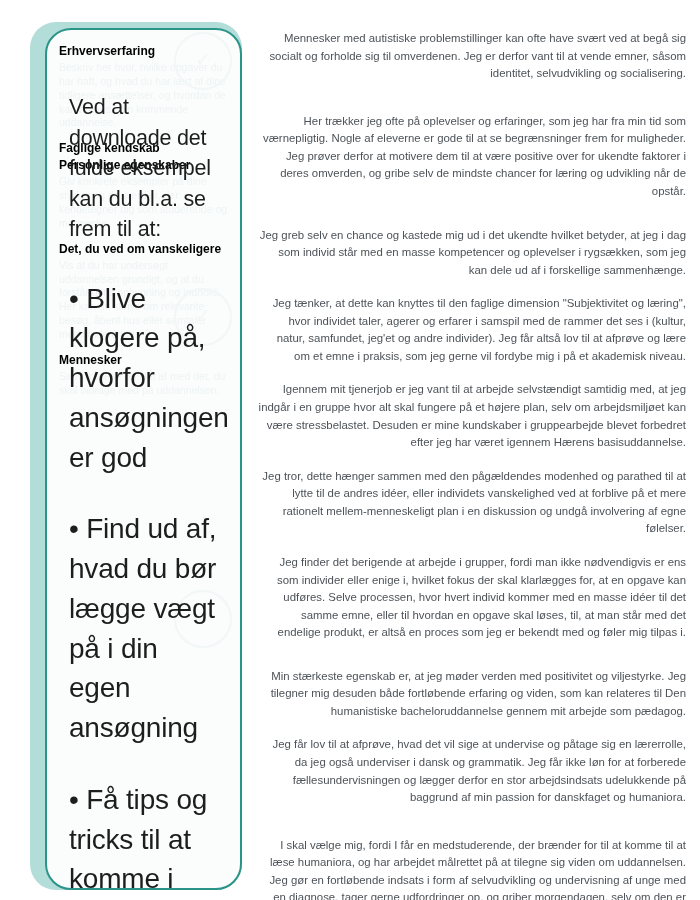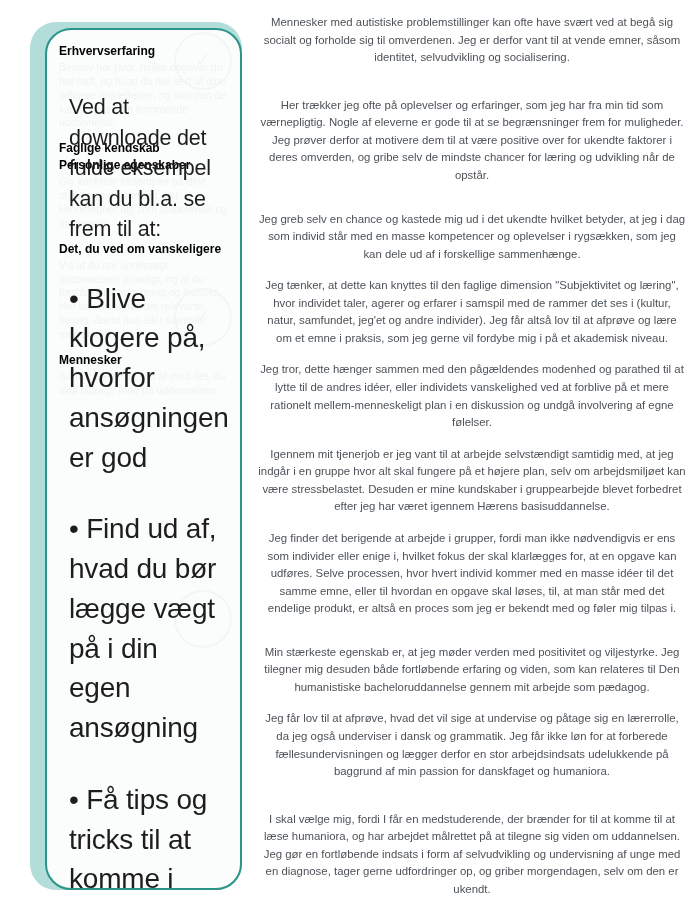--- a/index.html
+++ b/index.html
@@ -117,22 +117,22 @@
   .essay {
     position: absolute;
     left: 258px;
     top: 14px;
     width: 428px;
   }
   .essay p {
     font-size: 11.4px;
     line-height: 1.54;
     color: #4c5258;
-    margin: 0 0 14px 0;
-    text-align: center;
+    margin: 16px 0 14px 0;
+    text-align: right;
   }
   .essay p.gap-lg { margin-bottom: 26px; }
   .essay p.gap-xl { margin-bottom: 30px; }
 </style>
 </head>
 <body>
 
 <div class="page">
 
   <div class="promo-outer">
@@ -166,22 +166,22 @@
       </div>
 
     </div>
   </div>
 
   <div class="essay">
     <p class="gap-xl">Mennesker med autistiske problemstillinger kan ofte have svært ved at begå sig socialt og forholde sig til omverdenen. Jeg er derfor vant til at vende emner, såsom identitet, selvudvikling og socialisering.</p>
     <p class="gap-lg">Her trækker jeg ofte på oplevelser og erfaringer, som jeg har fra min tid som værnepligtig. Nogle af eleverne er gode til at se begrænsninger frem for muligheder. Jeg prøver derfor at motivere dem til at være positive over for ukendte faktorer i deres omverden, og gribe selv de mindste chancer for læring og udvikling når de opstår.</p>
     <p>Jeg greb selv en chance og kastede mig ud i det ukendte hvilket betyder, at jeg i dag som individ står med en masse kompetencer og oplevelser i rygsækken, som jeg kan dele ud af i forskellige sammenhænge.</p>
     <p>Jeg tænker, at dette kan knyttes til den faglige dimension "Subjektivitet og læring", hvor individet taler, agerer og erfarer i samspil med de rammer det ses i (kultur, natur, samfundet, jeg'et og andre individer). Jeg får altså lov til at afprøve og lære om et emne i praksis, som jeg gerne vil fordybe mig i på et akademisk niveau.</p>
+    <p>Igennem mit tjenerjob er jeg vant til at arbejde selvstændigt samtidig med, at jeg indgår i en gruppe hvor alt skal fungere på et højere plan, selv om arbejdsmiljøet kan være stressbelastet. Desuden er mine kundskaber i gruppearbejde blevet forbedret efter jeg har været igennem Hærens basisuddannelse.</p>
     <p>Jeg tror, dette hænger sammen med den pågældendes modenhed og parathed til at lytte til de andres idéer, eller individets vanskelighed ved at forblive på et mere rationelt mellem-menneskeligt plan i en diskussion og undgå involvering af egne følelser.</p>
-    <p>Igennem mit tjenerjob er jeg vant til at arbejde selvstændigt samtidig med, at jeg indgår i en gruppe hvor alt skal fungere på et højere plan, selv om arbejdsmiljøet kan være stressbelastet. Desuden er mine kundskaber i gruppearbejde blevet forbedret efter jeg har været igennem Hærens basisuddannelse.</p>
     <p class="gap-lg">Jeg finder det berigende at arbejde i grupper, fordi man ikke nødvendigvis er ens som individer eller enige i, hvilket fokus der skal klarlægges for, at en opgave kan udføres. Selve processen, hvor hvert individ kommer med en masse idéer til det samme emne, eller til hvordan en opgave skal løses, til, at man står med det endelige produkt, er altså en proces som jeg er bekendt med og føler mig tilpas i.</p>
     <p>Min stærkeste egenskab er, at jeg møder verden med positivitet og viljestyrke. Jeg tilegner mig desuden både fortløbende erfaring og viden, som kan relateres til Den humanistiske bacheloruddannelse gennem mit arbejde som pædagog.</p>
     <p class="gap-xl">Jeg får lov til at afprøve, hvad det vil sige at undervise og påtage sig en lærerrolle, da jeg også underviser i dansk og grammatik. Jeg får ikke løn for at forberede fællesundervisningen og lægger derfor en stor arbejdsindsats udelukkende på baggrund af min passion for danskfaget og humaniora.</p>
     <p class="gap-lg">I skal vælge mig, fordi I får en medstuderende, der brænder for til at komme til at læse humaniora, og har arbejdet målrettet på at tilegne sig viden om uddannelsen. Jeg gør en fortløbende indsats i form af selvudvikling og undervisning af unge med en diagnose, tager gerne udfordringer op, og griber morgendagen, selv om den er ukendt.</p>
 
   </div>
 
 </div>
 
 </body></html>

